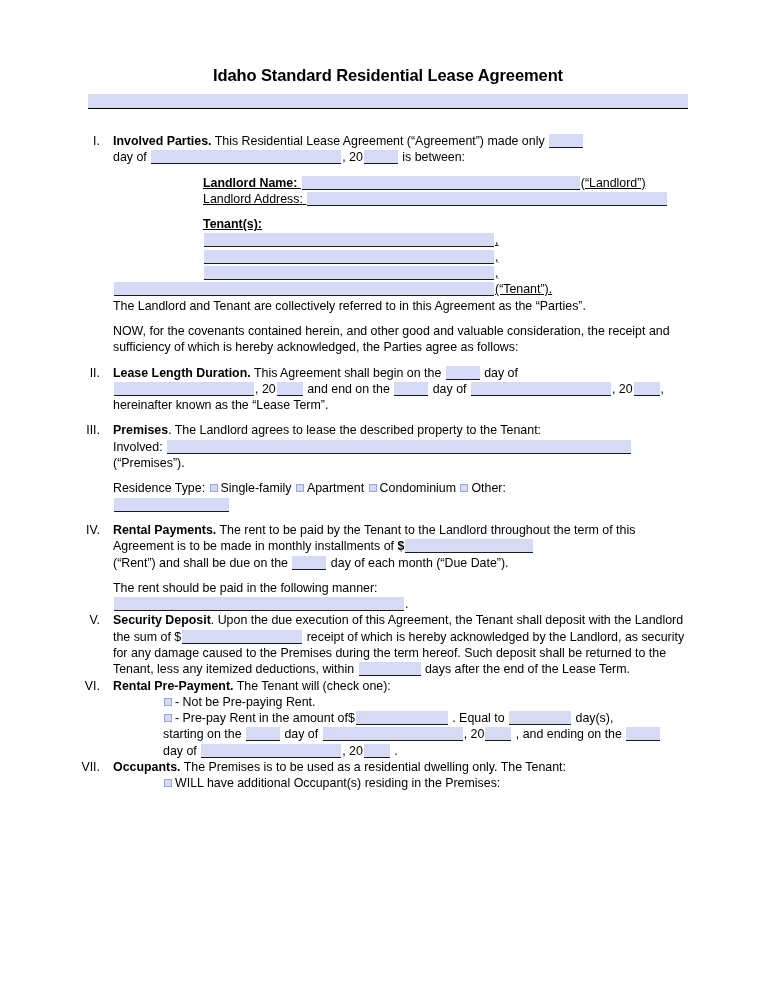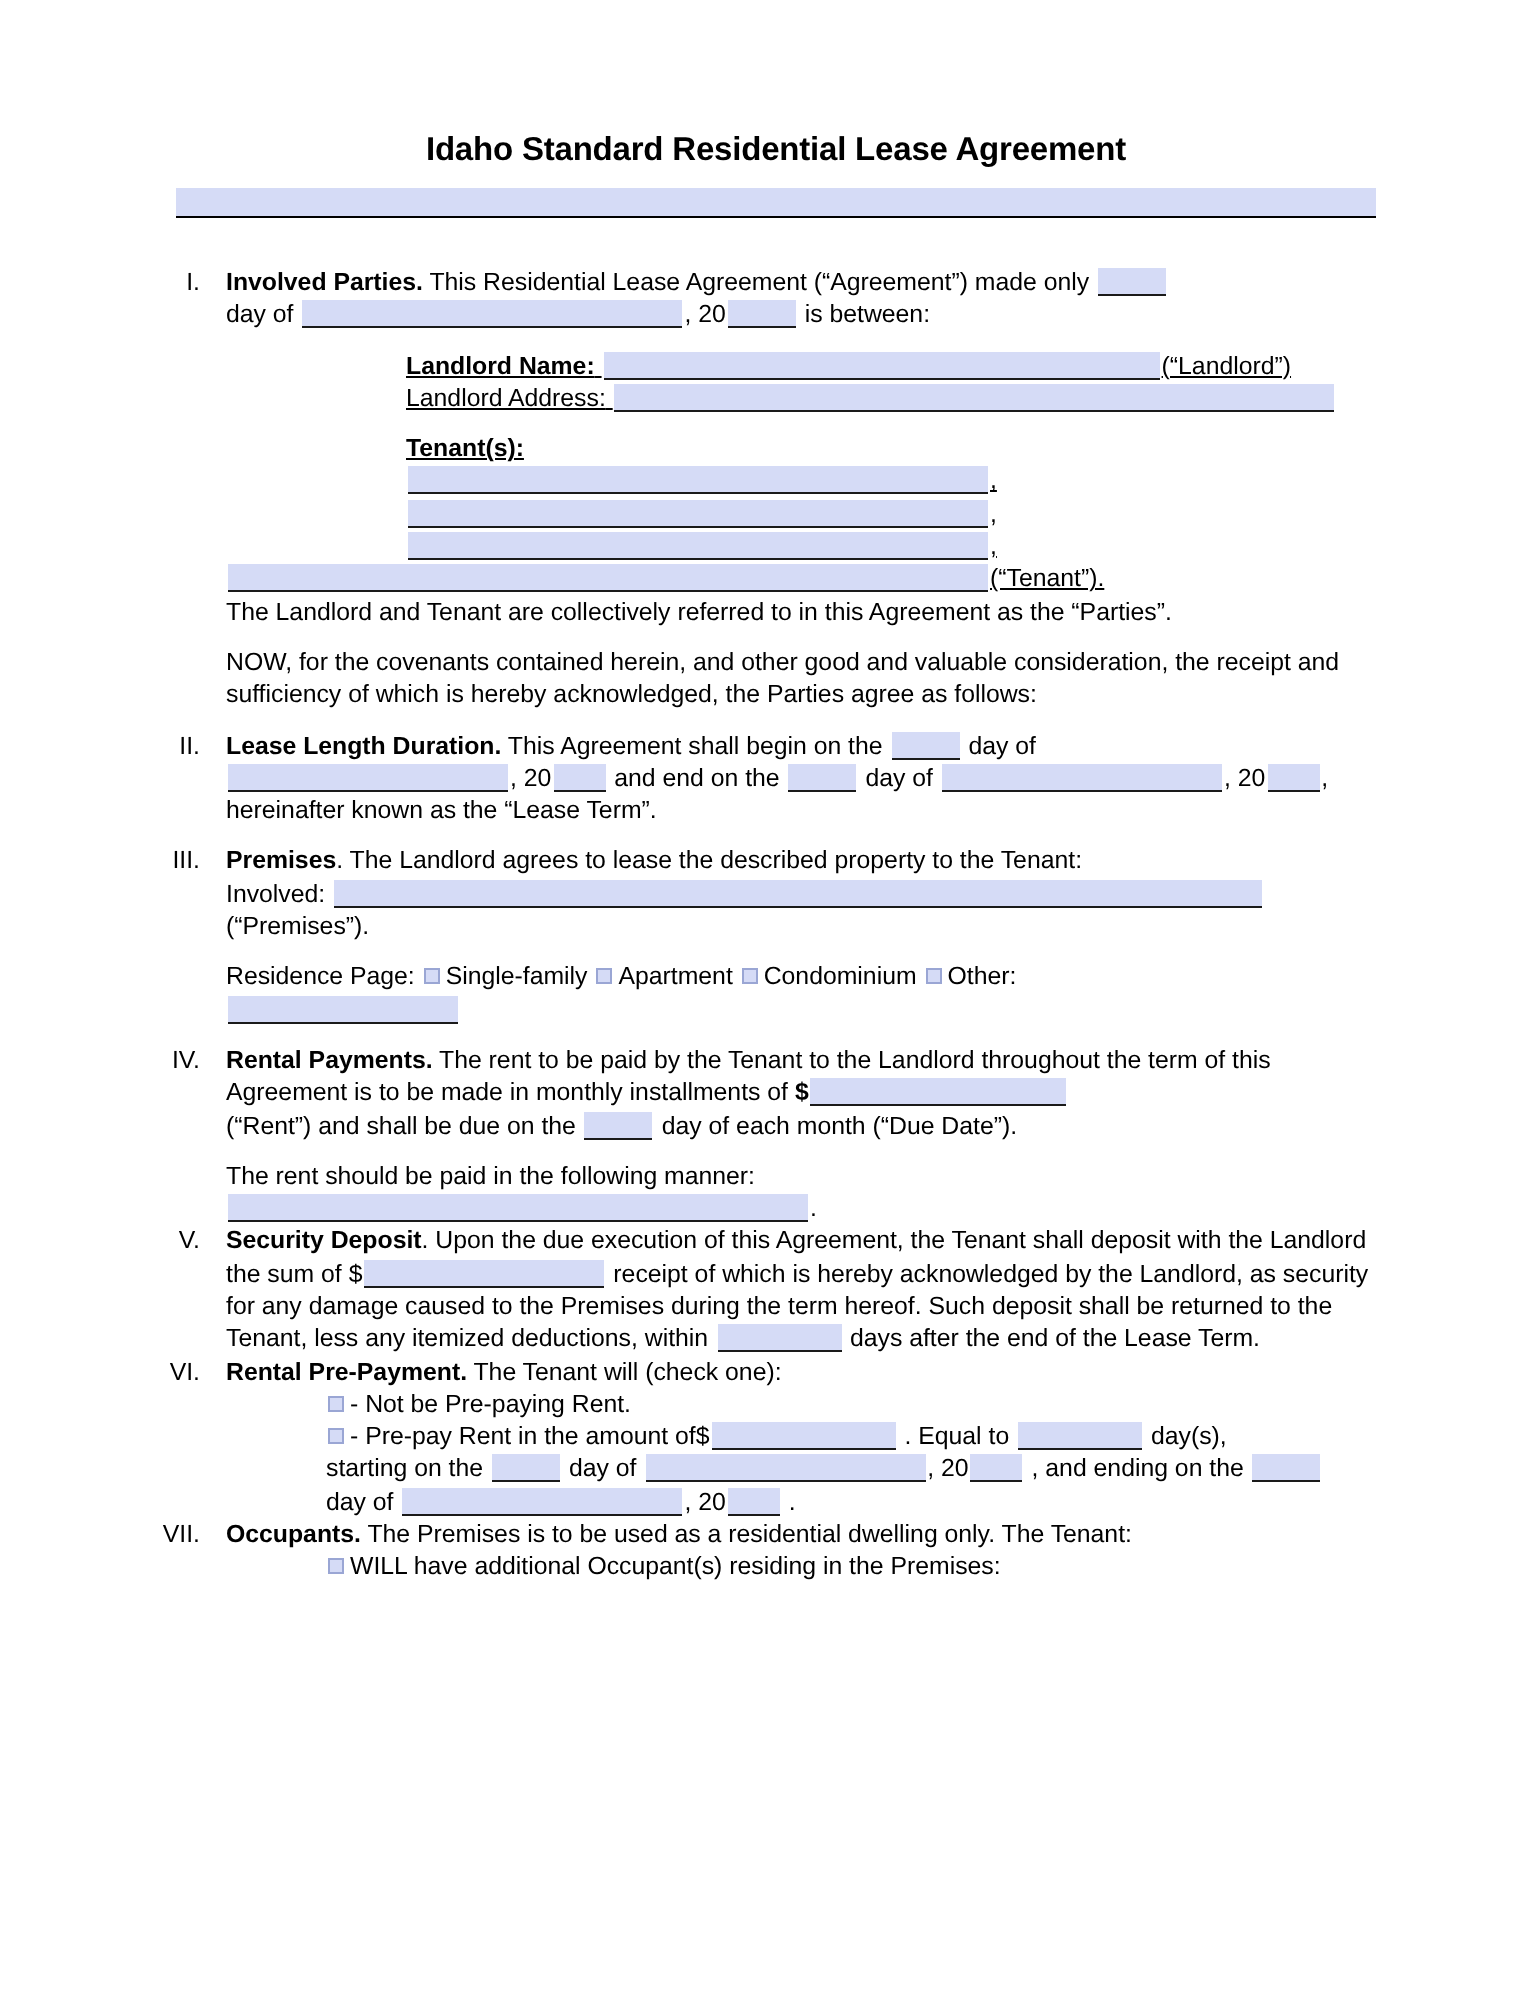--- a/index.html
+++ b/index.html
@@ -214,21 +214,21 @@
       <div class="numeral">III.</div>
       <div class="body">
         <span style="font-weight:bold;">Premises</span><span>.  The Landlord agrees to lease the described property to the Tenant:</span><br>
         <span>Involved:</span>
         <span class="fld w-prem"></span><br>
         <span>(“Premises”).</span>
 
         <div class="gap-sm"></div>
 
         <div>
-          <span>Residence Page:</span>
+          <span>Residence Type:</span>
           <span class="cb"></span><span>Single-family</span>
           <span class="cb"></span><span>Apartment</span>
           <span class="cb"></span><span>Condominium</span>
           <span class="cb"></span><span>Other:</span>
         </div>
         <div>
           <span class="fld w-other"></span>
         </div>
       </div>
     </div>

